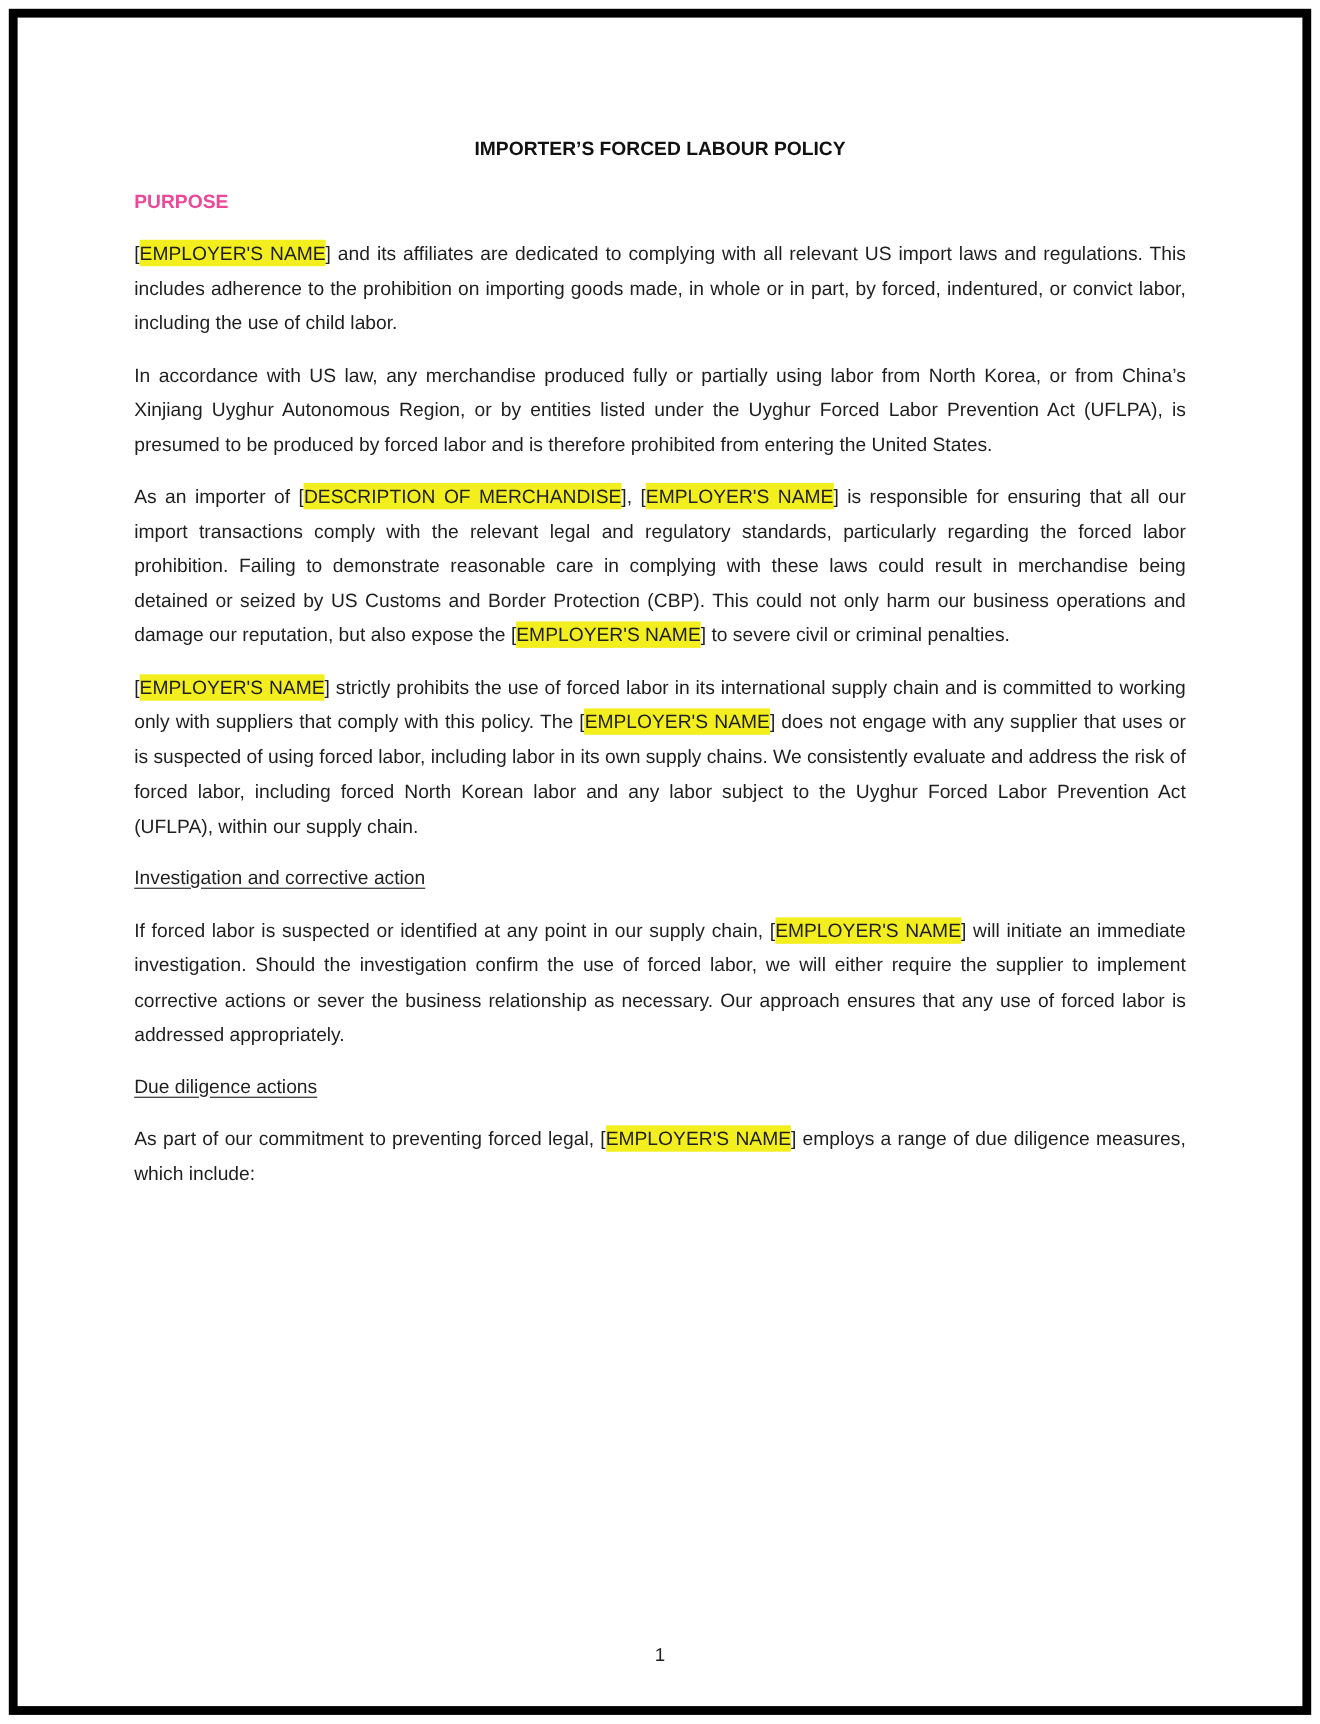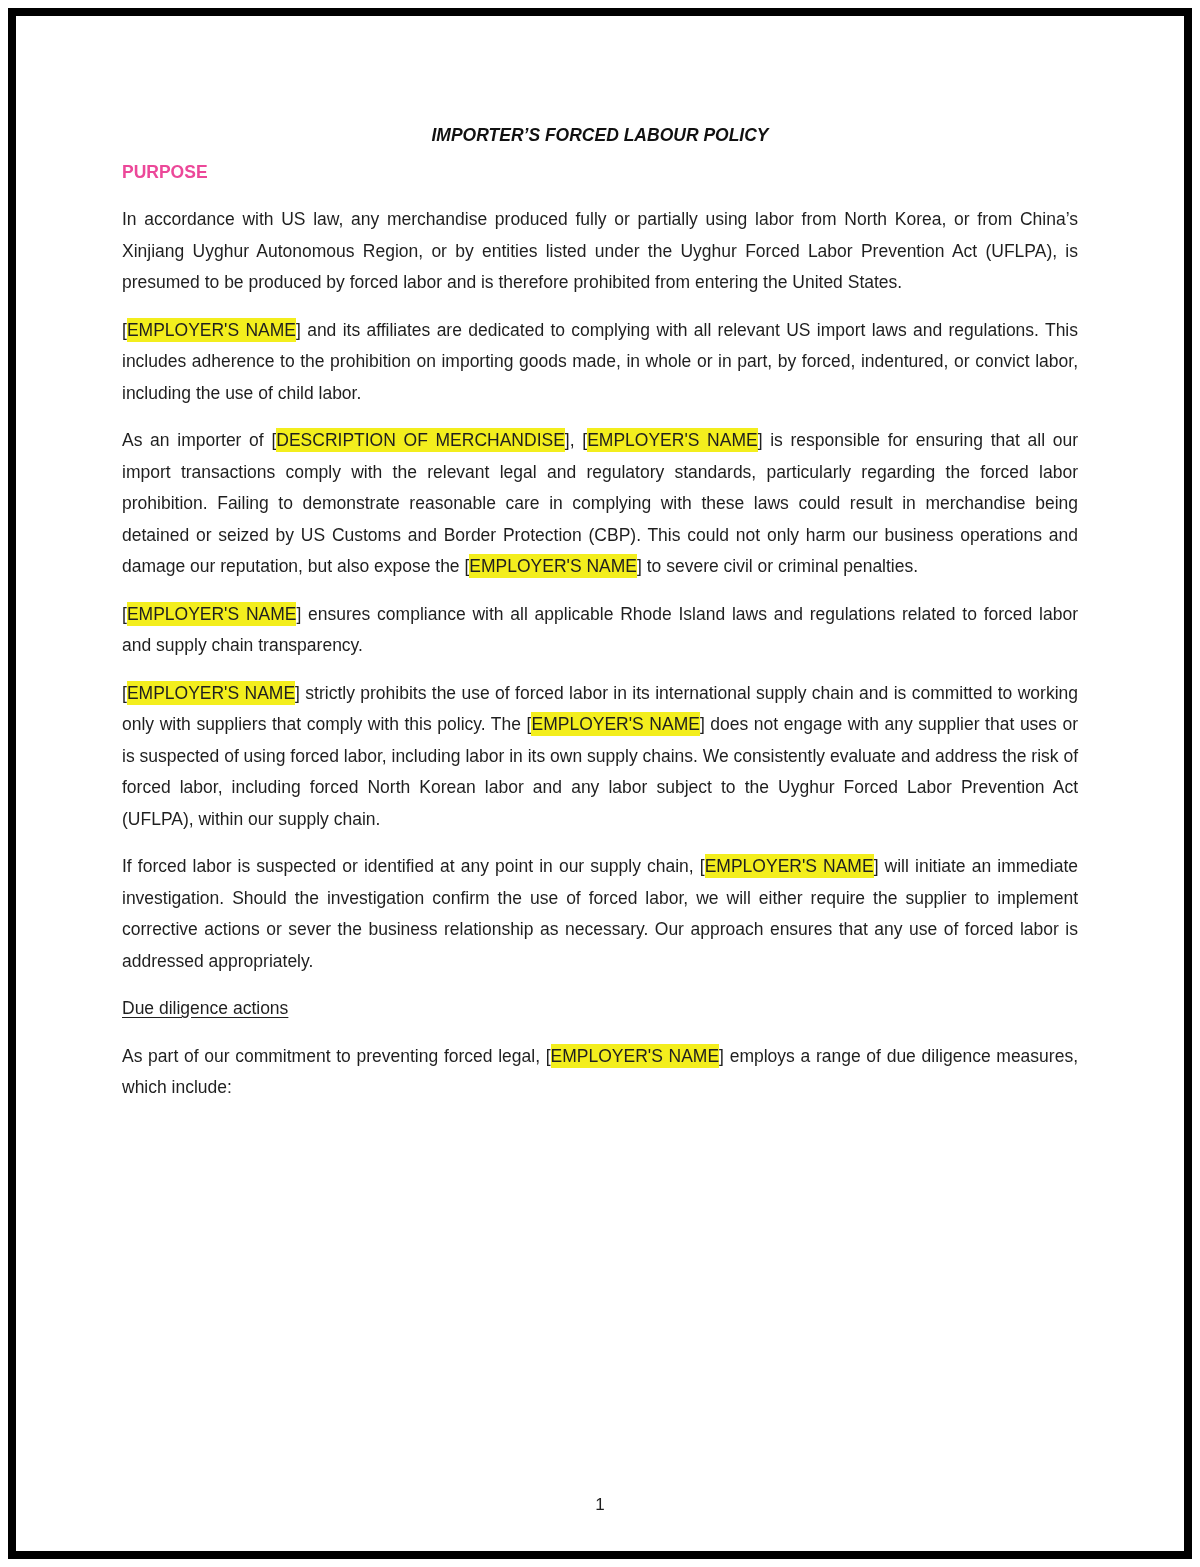--- a/index.html
+++ b/index.html
@@ -32,23 +32,22 @@
     bottom: 16px;
     padding: 104px 106px 0 106px;
     box-sizing: border-box;
     overflow: hidden;
   }
   .doc-title {
     font-size: 17.5px;
     line-height: 31.5px;
     font-weight: bold;
     text-align: center;
-    margin: 0 0 5px 0;
+    margin: 0 0 16px 0;
     color: #111111;
-    font-style: italic;
   }
   .section-heading {
     font-size: 17.5px;
     line-height: 31.5px;
     font-weight: bold;
     margin: 0 0 16px 0;
     color: #ec4899;
   }
   .subsection-heading {
     font-size: 17.5px;
@@ -79,23 +78,23 @@
   }
 </style>
 </head>
 <body>
 
 <div class="page-frame"></div>
 
 <div class="doc-content" id="doc-content">
     <div class="doc-title"><span>IMPORTER’S FORCED LABOUR POLICY</span></div>
     <div class="section-heading"><span>PURPOSE</span></div>
+    <p class="para"><span>[</span><span class="hl" style="background: rgb(243, 238, 29);">EMPLOYER'S NAME</span><span>] and its affiliates are dedicated to complying with all relevant US import laws and regulations. This includes adherence to the prohibition on importing goods made, in whole or in part, by forced, indentured, or convict labor, including the use of child labor.</span></p>
     <p class="para"><span>In accordance with US law, any merchandise produced fully or partially using labor from North Korea, or from China’s Xinjiang Uyghur Autonomous Region, or by entities listed under the Uyghur Forced Labor Prevention Act (UFLPA), is presumed to be produced by forced labor and is therefore prohibited from entering the United States.</span></p>
-    <p class="para"><span>[</span><span class="hl" style="background: rgb(243, 238, 29);">EMPLOYER'S NAME</span><span>] and its affiliates are dedicated to complying with all relevant US import laws and regulations. This includes adherence to the prohibition on importing goods made, in whole or in part, by forced, indentured, or convict labor, including the use of child labor.</span></p>
     <p class="para"><span>As an importer of [</span><span class="hl" style="background: rgb(243, 238, 29);">DESCRIPTION OF MERCHANDISE</span><span>], [</span><span class="hl" style="background: rgb(243, 238, 29);">EMPLOYER'S NAME</span><span>] is responsible for ensuring that all our import transactions comply with the relevant legal and regulatory standards, particularly regarding the forced labor prohibition. Failing to demonstrate reasonable care in complying with these laws could result in merchandise being detained or seized by US Customs and Border Protection (CBP). This could not only harm our business operations and damage our reputation, but also expose the [</span><span class="hl" style="background: rgb(243, 238, 29);">EMPLOYER'S NAME</span><span>] to severe civil or criminal penalties.</span></p>
-    <p class="para"><span>[</span><span class="hl" style="background: rgb(243, 238, 29);">EMPLOYER'S NAME</span><span>] ensures compliance with all applicable Rhode Island laws and regulations related to forced labor and supply chain transparency.</span></p>
     <p class="para"><span>[</span><span class="hl" style="background: rgb(243, 238, 29);">EMPLOYER'S NAME</span><span>] strictly prohibits the use of forced labor in its international supply chain and is committed to working only with suppliers that comply with this policy. The [</span><span class="hl" style="background: rgb(243, 238, 29);">EMPLOYER'S NAME</span><span>] does not engage with any supplier that uses or is suspected of using forced labor, including labor in its own supply chains. We consistently evaluate and address the risk of forced labor, including forced North Korean labor and any labor subject to the Uyghur Forced Labor Prevention Act (UFLPA), within our supply chain.</span></p>
+    <div class="subsection-heading"><span>Investigation and corrective action</span></div>
     <p class="para"><span>If forced labor is suspected or identified at any point in our supply chain, [</span><span class="hl" style="background: rgb(243, 238, 29);">EMPLOYER'S NAME</span><span>] will initiate an immediate investigation. Should the investigation confirm the use of forced labor, we will either require the supplier to implement corrective actions or sever the business relationship as necessary. Our approach ensures that any use of forced labor is addressed appropriately.</span></p>
     <div class="subsection-heading"><span>Due diligence actions</span></div>
     <p class="para"><span>As part of our commitment to preventing forced legal, [</span><span class="hl" style="background: rgb(243, 238, 29);">EMPLOYER'S NAME</span><span>] employs a range of due diligence measures, which include:</span></p>
   </div>
 
 <div class="page-footer">1</div>
 
 </body></html>

